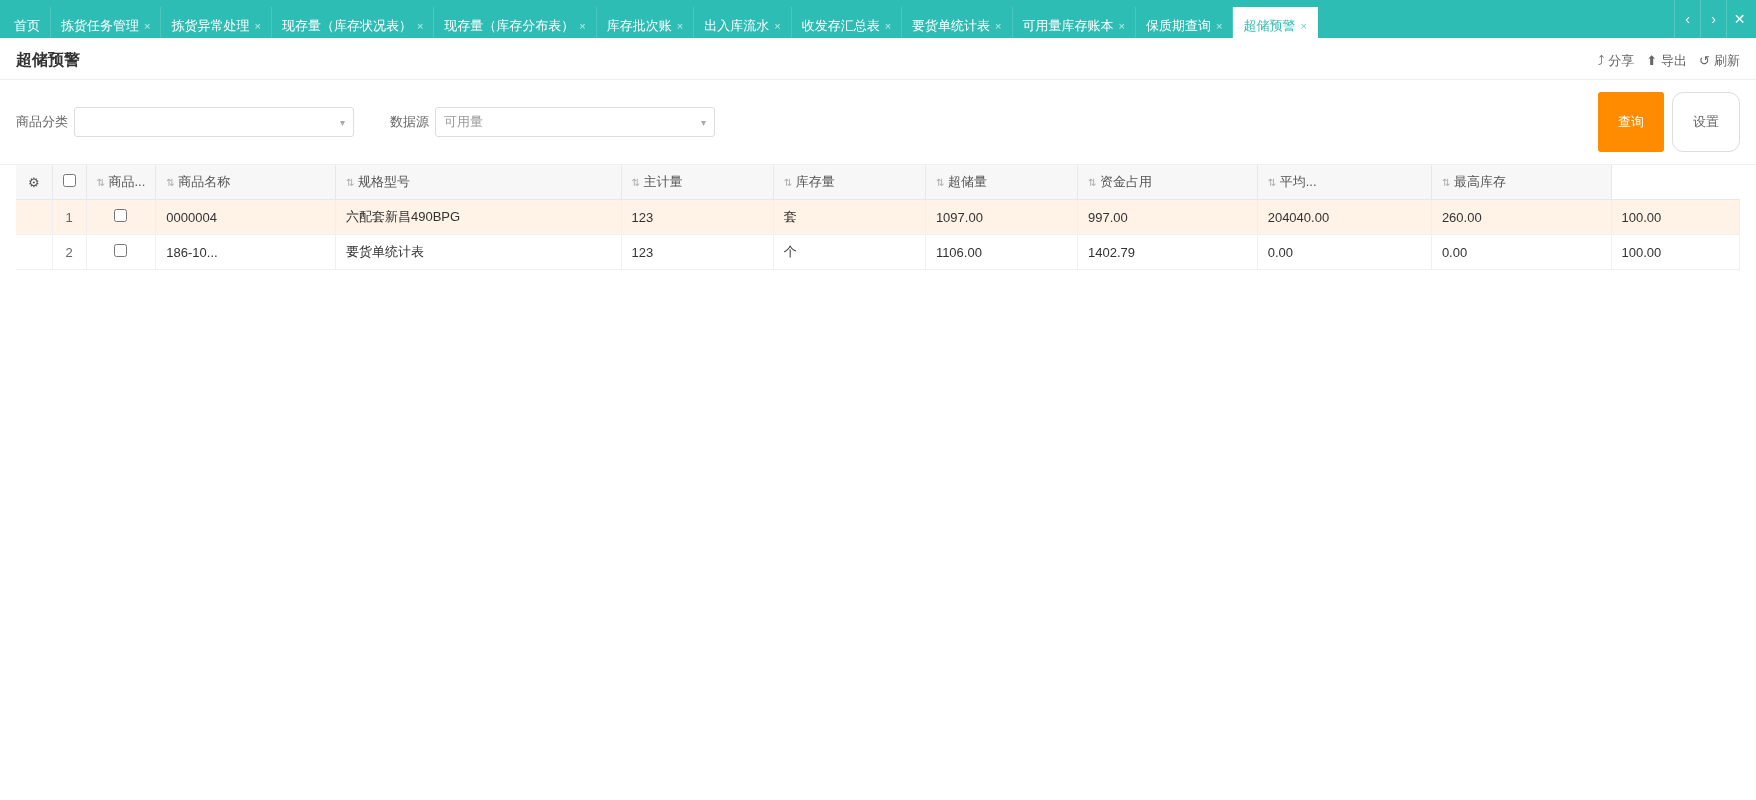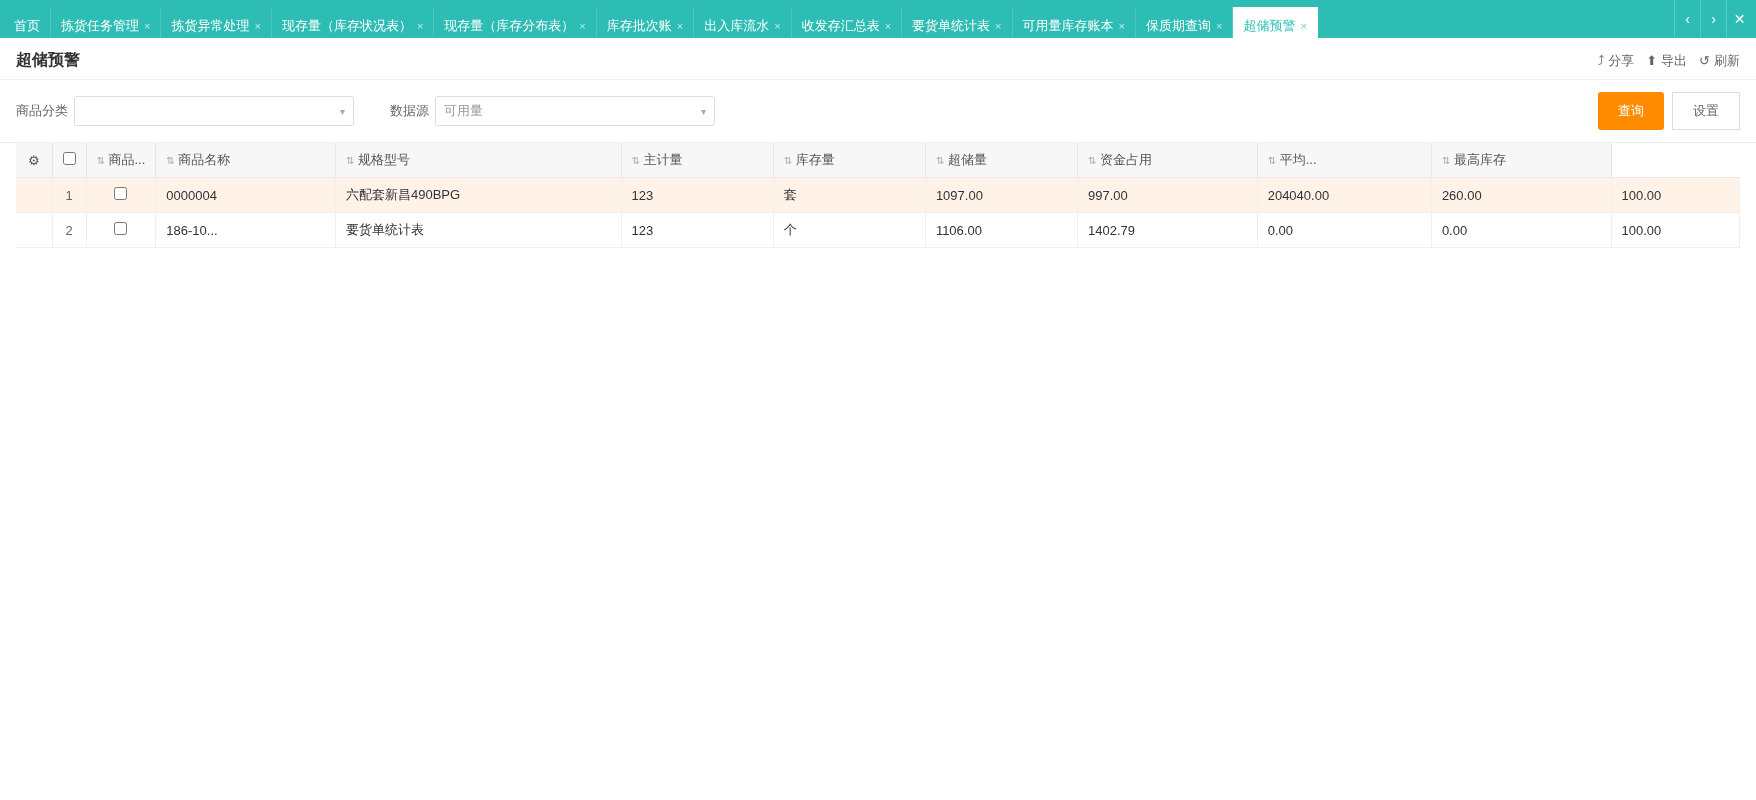--- a/index.html
+++ b/index.html
@@ -130,29 +130,29 @@
     .filter-right {
       margin-left: auto;
       display: flex;
       gap: 8px;
     }
     .btn-query {
       background: #ff8c00;
       color: #fff;
       border: none;
       border-radius: 3px;
-      padding: 10px 20px;
+      padding: 21px 20px;
       cursor: pointer;
       font-size: 13px;
     }
     .btn-settings {
       background: #fff;
       color: #666;
       border: 1px solid #ddd;
-      border-radius: 0;
+      border-radius: 11px;
       padding: 5px 20px;
       cursor: pointer;
       font-size: 13px;
     }
 
     
     .table-wrapper {
       padding: 0 16px;
     }
     table {

